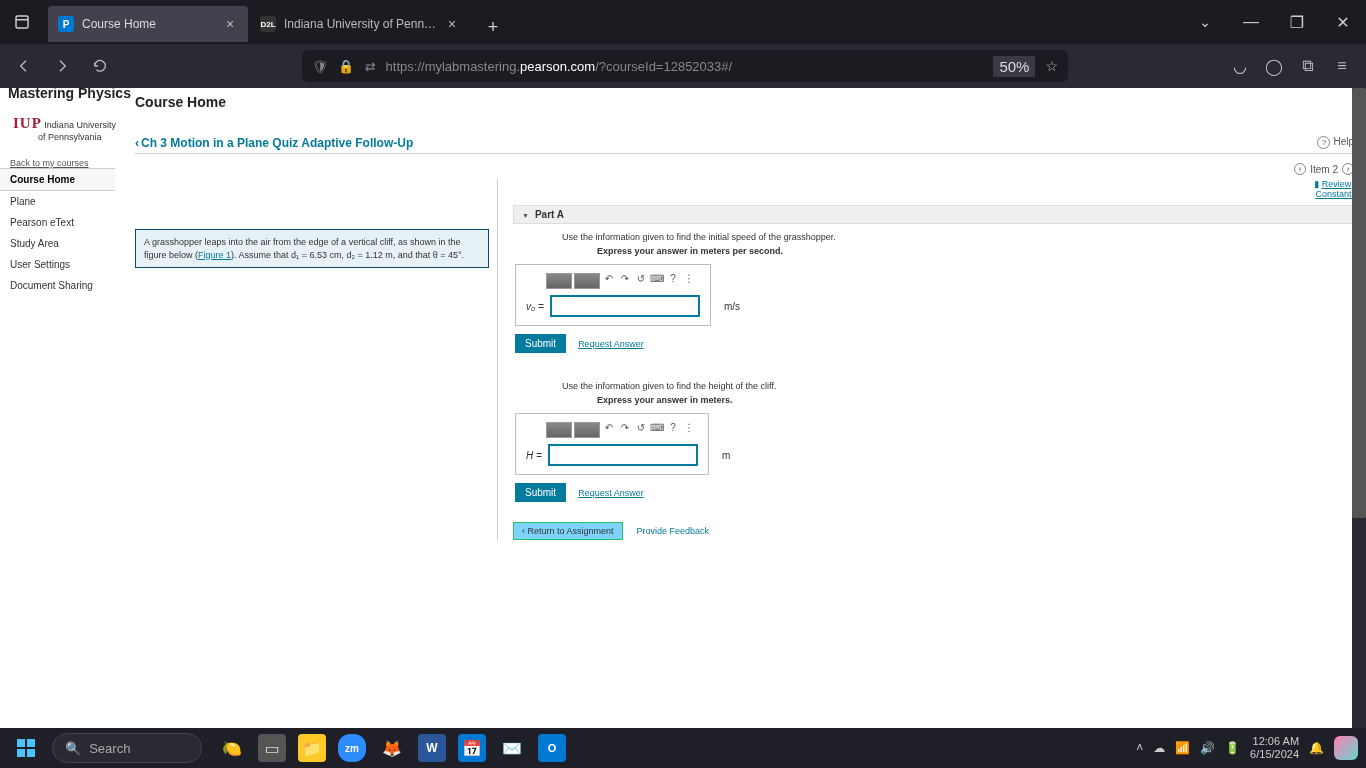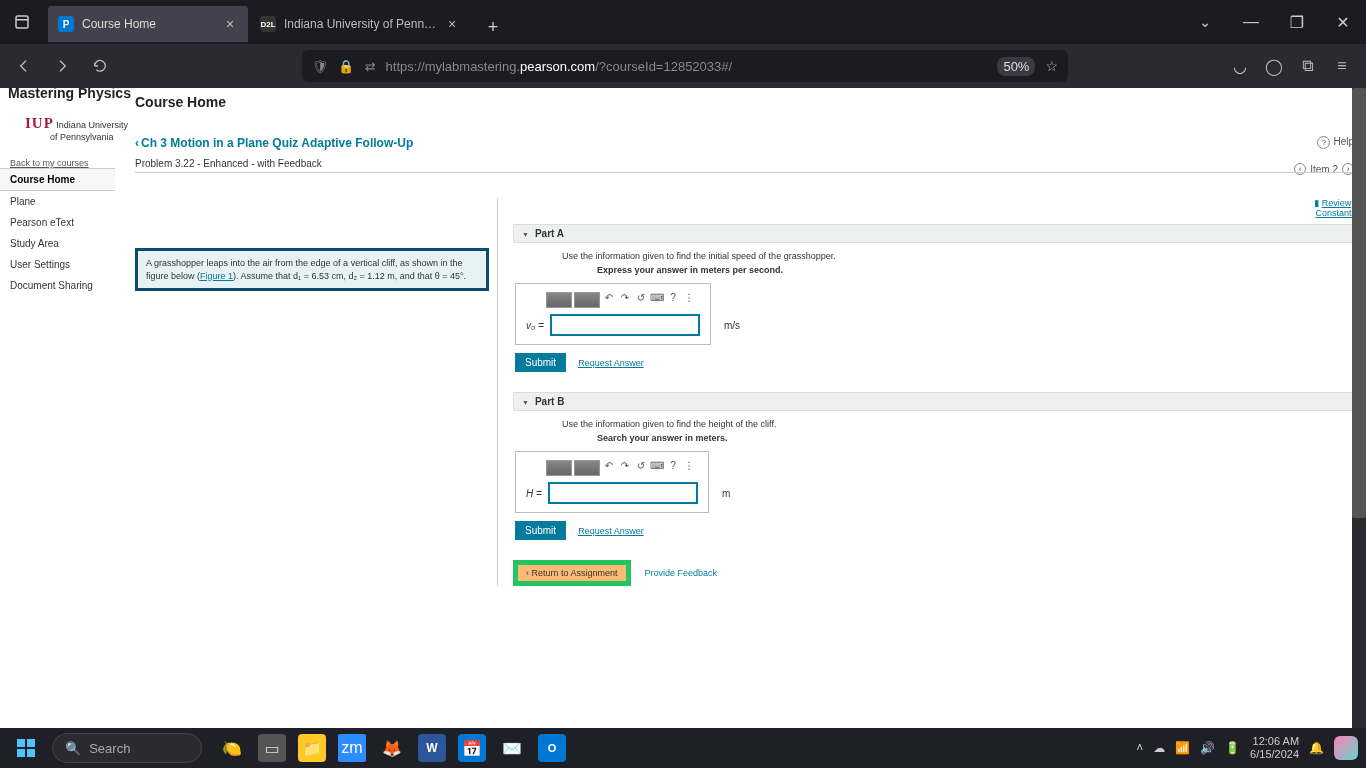--- a/index.html
+++ b/index.html
@@ -23,33 +23,33 @@
 .win-controls .chev { font-size:14px; }
 
 .navbar { height: 44px; background: #2b2a33; display: flex; align-items: center; padding: 0 8px; gap: 6px; }
 .nav-btn { width: 32px; height: 32px; display: flex; align-items: center; justify-content: center; color: #bbb; cursor: pointer; border-radius:4px;}
 .nav-btn svg { width: 16px; height: 16px; stroke: #bbb; fill: none; stroke-width: 2; }
 .urlbar-wrap { flex: 1; display:flex; align-items:center; margin: 0 150px 0 180px;}
 .urlbar { flex: 1; height: 32px; background: #1c1b22; border-radius: 6px; display: flex; align-items: center; padding: 0 10px; color: #bbb; font-size: 13px; gap:10px;}
 .urlbar .lock, .urlbar .shield, .urlbar .perm { color:#888; font-size:13px;}
 .urlbar .url-text { flex:1; color:#888;}
 .urlbar .url-text b { color:#fff; font-weight:normal;}
-.zoom-badge { background:#3a3944; border-radius:8px; padding:2px 6px; font-size:13px; color:#ddd;}
+.zoom-badge { background:#3a3944; border-radius:1px; padding:2px 6px; font-size:15px; color:#ddd;}
 .star { color:#bbb; font-size:14px;}
 .right-icons { display:flex; gap:2px;}
 
 
 .viewport { position: absolute; top: 88px; left: 0; right: 0; bottom: 40px; background: #fff; overflow: hidden; }
 
 .page { width: 1366px; height: 608px; background: #fff; position: relative; font-size: 11px; color: #333; }
 
 
 .pearson-header { position:absolute; top:-3px; left:8px; font-weight:bold; font-size:14px; color:#222;}
 .page-title { position:absolute; top:6px; left:135px; font-weight:bold; font-size:14px; color:#222;}
-.iup-logo { position:absolute; top:27px; left:25px; font-size:9px; color:#333;}
+.iup-logo { position:absolute; top:27px; left:13px; font-size:9px; color:#333;}
 .iup-logo .iup { color:#a41e35; font-family:serif; font-weight:bold; font-size:15px; letter-spacing:1px;}
 .back-link { position:absolute; top:70px; left:10px; font-size:9px; color:#555; text-decoration:underline;}
 
 .sidenav { position:absolute; top:80px; left:0; width:115px; }
 .sidenav-item { padding:5px 10px; font-size:10px; color:#333; cursor:pointer;}
 .sidenav-item.active { border-top:1px solid #ccc; border-bottom:1px solid #ccc; background:#f7f7f7; font-weight:bold; color:#000;}
 
 .content-area { position:absolute; top:48px; left:135px; right:10px; bottom:0; }
 .breadcrumb-link { color:#047a9c; font-size:12px; font-weight:bold; cursor:pointer;}
 .breadcrumb-link::before { content:"‹"; margin-right:2px;}
@@ -58,21 +58,21 @@
 
 .help-btn { position:absolute; top:48px; right:12px; font-size:10px; color:#555; cursor:pointer;}
 .help-btn::before { content:"?"; display:inline-block; border:1px solid #888; border-radius:50%; width:11px; height:11px; text-align:center; line-height:11px; margin-right:3px; font-size:8px;}
 .item-nav { position:absolute; top:75px; right:12px; font-size:10px; color:#555; display:flex; align-items:center; gap:4px;}
 .item-nav .circ { border:1px solid #888; border-radius:50%; width:12px; height:12px; text-align:center; line-height:11px; font-size:9px; cursor:pointer; color:#555;}
 
 .two-col { display:flex; margin-top:25px; }
 .left-col { width:362px; padding-right:8px;}
 .right-col { flex:1; border-left:1px solid #ccc; padding-left:15px; position:relative;}
 
-.intro-box { background:#e6f2f5; border:3px solid #0c4a6e; padding:6px 8px; font-size:9px; line-height:1.4; margin-top:50px;}
+.intro-box { background:#e6f2f5; border:1px solid #0c4a6e; padding:6px 8px; font-size:9px; line-height:1.4; margin-top:50px;}
 .intro-box a { color:#047a9c; text-decoration:underline;}
 
 .top-links { text-align:right; font-size:9px; margin-bottom:6px;}
 .top-links a { color:#047a9c; text-decoration:underline; cursor:pointer;}
 
 .part { margin-bottom:12px;}
 .part-header { background:#eef0f0; border:1px solid #ddd; padding:3px 8px; font-size:10px; font-weight:bold; cursor:pointer;}
 .part-header::before { content:"▼"; font-size:7px; margin-right:6px; color:#555;}
 .part-body { padding:8px 2px;}
 .instr { font-size:9px; margin-bottom:4px;margin-left:47px;}
@@ -85,21 +85,21 @@
 .eq-row { display:flex; align-items:center; gap:6px;}
 .eq-label { font-size:10px; font-style:italic;}
 .eq-input { border:2px solid #047a9c; height:22px; width:150px; background:#fff;}
 .unit-out { font-size:10px; margin-left:10px;}
 
 .submit-row { margin-top:8px; display:flex; align-items:center; gap:12px;}
 .submit-btn { background:#047a9c; color:#fff; border:none; padding:4px 10px; font-size:10px; cursor:pointer;}
 .req-ans { color:#047a9c; font-size:9px; text-decoration:underline; cursor:pointer;}
 
 .bottom-row { margin-top:10px; display:flex; align-items:center; gap:14px;}
-.return-btn { background:#fdba74; border:5px solid #22c55e; padding:3px 8px; font-size:9px; cursor:pointer; color:#333;}
+.return-btn { background:#7dd3fc; border:1px solid #22c55e; padding:3px 8px; font-size:9px; cursor:pointer; color:#333;}
 .return-btn::before { content:"‹ "; }
 .provide-fb { color:#047a9c; font-size:9px; cursor:pointer;}
 
 
 .taskbar { position:absolute; bottom:0; left:0; right:0; height:40px; background:#1f1f27; display:flex; align-items:center; padding:0 8px; color:#ddd;}
 .start-btn { width:36px; height:36px; display:flex; align-items:center; justify-content:center; cursor:pointer;}
 .start-grid { display:grid; grid-template-columns:8px 8px; grid-template-rows:8px 8px; gap:2px;}
 .start-grid div { background:#4cc2ff;}
 .search-box { margin-left:8px; background:#2b2a33; border-radius:16px; height:30px; width:150px; display:flex; align-items:center; padding:0 12px; gap:8px; font-size:13px; color:#aaa; border:1px solid #444;}
 .tb-icons { display:flex; gap:12px; margin-left:16px; align-items:center;}
@@ -196,21 +196,20 @@
 
     <div class="help-btn">Help</div>
     <div class="item-nav">
       <span class="circ">‹</span>
       <span>Item 2</span>
       <span class="circ">›</span>
     </div>
 
     <div class="content-area">
       <a class="breadcrumb-link">Ch 3 Motion in a Plane Quiz Adaptive Follow-Up</a>
-      <div class="problem-title">Problem 3.22 - Enhanced - with Feedback</div>
       <div class="divider"></div>
 
       <div class="two-col">
         <div class="left-col">
           <div class="intro-box">
             <span>A grasshopper leaps into the air from the edge of a vertical cliff, as shown in the figure below (</span><a>Figure 1</a><span>). Assume that d₁ = 6.53 cm, d₂ = 1.12 m, and that θ = 45°.</span>
           </div>
         </div>
         <div class="right-col">
           <div class="top-links">
@@ -240,24 +239,23 @@
               </div>
               <span class="unit-out">m/s</span>
               <div class="submit-row">
                 <button class="submit-btn">Submit</button>
                 <a class="req-ans">Request Answer</a>
               </div>
             </div>
           </div>
 
           <div class="part">
-            <div class="part-header">Part B</div>
             <div class="part-body">
               <div class="instr">Use the information given to find the height of the cliff.</div>
-              <div class="instr bold">Search your answer in meters.</div>
+              <div class="instr bold">Express your answer in meters.</div>
               <div class="answer-box">
                 <div class="toolbar">
                   <span class="tb-btn"></span>
                   <span class="tb-btn"></span>
                   <span class="tb-icon">↶</span>
                   <span class="tb-icon">↷</span>
                   <span class="tb-icon">↺</span>
                   <span class="tb-icon">⌨</span>
                   <span class="tb-icon">?</span>
                   <span class="tb-icon">⋮</span>
@@ -300,21 +298,21 @@
       </div>
   </div>
   <div class="search-box">
     <span>🔍</span>
     <span>Search</span>
   </div>
   <div class="tb-icons">
     <div class="tb-app">🍋</div>
     <div class="tb-app" style="background:#555">▭</div>
     <div class="tb-app" style="background:#ffca28">📁</div>
-    <div class="tb-app" style="background:#2d8cff;color:#fff;font-size:16px;font-weight:normal;border-radius:2px">zm</div>
+    <div class="tb-app" style="background:#2d8cff;color:#fff;font-size:10px;font-weight:bold;border-radius:12px">zm</div>
     <div class="tb-app">🦊</div>
     <div class="tb-app" style="background:#2b579a;color:#fff;font-size:12px;font-weight:bold">W</div>
     <div class="tb-app" style="background:#0078d4">📅</div>
     <div class="tb-app">✉️</div>
     <div class="tb-app" style="background:#0078d4;color:#fff;font-size:11px;font-weight:bold">O</div>
   </div>
   <div class="tray">
     <span class="tray-icon">˄</span>
     <span class="tray-icon">☁</span>
     <span class="tray-icon">📶</span>

